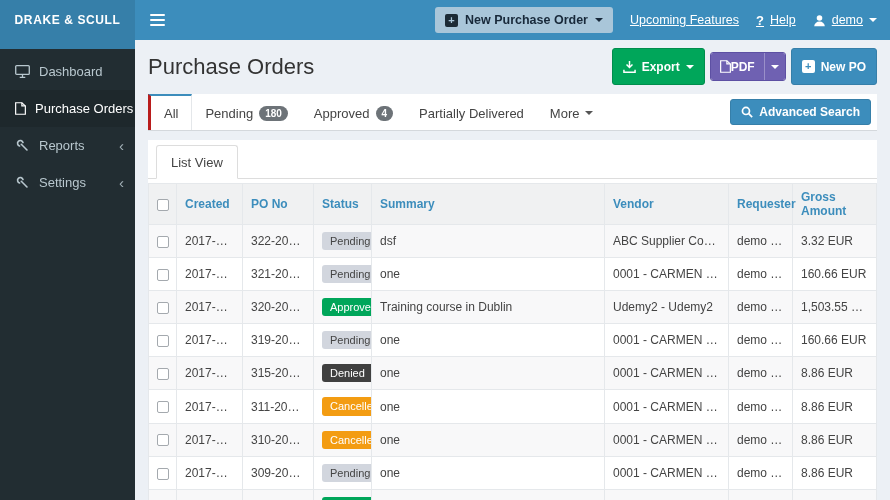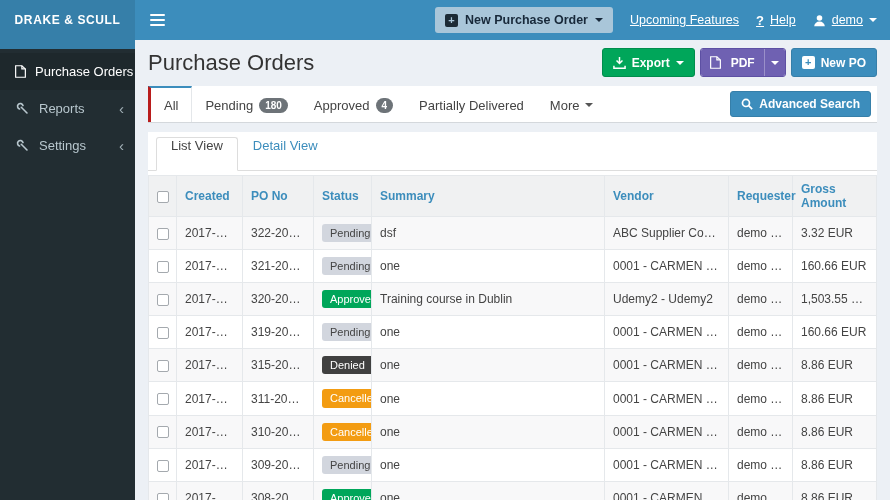--- a/index.html
+++ b/index.html
@@ -28,39 +28,39 @@
   .side-item.active { background:#1e282c; color:#fff; }
   .sicon { width:15px; display:flex; align-items:center; justify-content:center; }
   .slabel { white-space:nowrap; }
   .schev { margin-left:auto; font-size:15px; line-height:1; opacity:.85; }
 
   
   .content { position:absolute; left:135px; top:40px; width:755px; height:460px; background:#ecf0f5; padding:8px 13px 0 13px; display:flex; flex-direction:column; }
   .page-header { display:flex; align-items:center; justify-content:space-between; margin:0 0 9px 0; }
   .page-title { margin:0; font-size:22px; font-weight:500; color:#333; }
   .actions { display:flex; gap:5px; align-items:center; }
-  .btn { height:29px; border-radius:3px; color:#fff; font-size:12px; font-weight:bold; display:flex; align-items:center; gap:6px; padding:0 10px; cursor:pointer; border:1px solid transparent; white-space:nowrap; }
+  .btn { height:37px; border-radius:3px; color:#fff; font-size:12px; font-weight:bold; display:flex; align-items:center; gap:6px; padding:0 10px; cursor:pointer; border:1px solid transparent; white-space:nowrap; }
   .btn-export { background:#00a65a; border-color:#008d4c; }
   .btn-pdf-group { display:flex; align-items:stretch; border-radius:3px; overflow:hidden; border:1px solid #5d50a3; height:29px; cursor:pointer; }
-  .btn-pdf-main { background:#6f61b2; color:#fff; font-size:12px; font-weight:bold; display:flex; align-items:center; gap:10px; padding:8px 9px; }
+  .btn-pdf-main { background:#6f61b2; color:#fff; font-size:12px; font-weight:bold; display:flex; align-items:center; gap:0; padding:8px 9px; }
   .btn-pdf-caret { background:#6f61b2; border-left:1px solid rgba(255,255,255,.3); width:21px; display:flex; align-items:center; justify-content:center; color:#fff; }
   .btn-newpo { background:#3c8dbc; border-color:#367fa9; }
   .plus-light { width:13px; height:13px; background:#fff; color:#3c8dbc; border-radius:2px; font-size:11px; line-height:13px; text-align:center; font-weight:bold; flex:0 0 13px; }
 
   
   .tab-strip { position:relative; background:#fff; height:37px; border-bottom:1px solid #d4d8dc; display:flex; align-items:stretch; flex:0 0 37px; }
   .ftab { display:flex; align-items:center; gap:6px; padding:0 13px; font-size:13px; color:#444; border-top:2px solid transparent; cursor:pointer; white-space:nowrap; }
   .ftab.active { border-top-color:#3c8dbc; border-left:3px solid #b91c1c; border-right:1px solid #e4e7ea; }
   .fcount { background:#6d7378; color:#fff; font-size:10px; font-weight:bold; padding:2px 6px; border-radius:9px; line-height:1.1; }
   .btn-advsearch { position:absolute; right:6px; top:5px; height:26px; background:#3c8dbc; border:1px solid #367fa9; border-radius:3px; color:#fff; font-size:12px; font-weight:bold; display:flex; align-items:center; gap:6px; padding:0 10px; cursor:pointer; }
 
   
   .panel { background:#fff; margin-top:9px; flex:1 1 auto; overflow:hidden; padding:5px 0 0 0; display:flex; flex-direction:column; }
   .view-tabs { display:flex; border-bottom:1px solid #ddd; height:34px; padding-left:8px; flex:0 0 34px; }
-  .vtab { padding:0 14px; display:flex; font-size:13px; cursor:pointer; margin-bottom:-1px; border:1px solid transparent; border-radius:3px 3px 0 0; }
+  .vtab { padding:0 14px; display:flex; align-items:center; font-size:13px; cursor:pointer; margin-bottom:-1px; border:1px solid transparent; border-radius:3px 3px 0 0; }
   .vtab.active { border-color:#ddd; border-bottom-color:#fff; color:#444; background:#fff; }
   .vtab.inactive { color:#3c8dbc; }
   .table-wrap { margin-top:4px; flex:1 1 auto; overflow:hidden; }
   table { width:100%; border-collapse:collapse; table-layout:fixed; }
   table, th, td { border:1px solid #e5e8eb; }
   th { background:#f0f1f2; color:#3c8dbc; font-size:12px; font-weight:bold; text-align:left; padding:6px 8px; }
   td { font-size:12px; color:#444; padding:7px 8px; overflow:hidden; white-space:nowrap; text-overflow:ellipsis; }
   tbody tr:nth-child(odd) { background:#f8f8f9; }
   .cb { width:12px; height:12px; border:1px solid #a4a9ae; border-radius:2px; background:#fff; display:inline-block; vertical-align:middle; cursor:pointer; }
   .cb-col { text-align:center; padding:6px 4px; }
@@ -97,20 +97,30 @@
           </svg>
       </span>
       <span>demo</span>
       <span class="caret"></span>
     </div>
   </div>
 </div>
 
 <div class="sidebar">
   <div>
+      <div class="side-item">
+    <span class="sicon">
+          <svg width="15" height="13" viewBox="0 0 16 14" fill="none" stroke="currentColor" stroke-width="1.4">
+            <rect x="0.7" y="0.7" width="14.6" height="9.4" rx="1"></rect>
+            <path d="M5 13.3 h6 M8 10.3 v3"></path>
+          </svg>
+        </span>
+    <span class="slabel">Dashboard</span>
+
+  </div>
       <div class="side-item active">
     <span class="sicon">
           <svg width="11" height="13" viewBox="0 0 12 14" fill="none" stroke="currentColor" stroke-width="1.3">
             <path d="M0.7 0.7 h6.8 L11.3 4.2 v9.1 H0.7 z"></path>
             <path d="M7.5 0.7 v3.5 h3.8"></path>
           </svg>
         </span>
     <span class="slabel">Purchase Orders</span>
 
   </div>
@@ -207,23 +217,20 @@
           </svg>
       </span>
       <span>Advanced Search</span>
     </div>
   </div>
 
   <div class="panel">
     <div class="view-tabs">
       <div class="vtab active">
         <span>List View</span>
-      </div>
-      <div class="vtab inactive">
-        <span>Detail View</span>
       </div>
     </div>
 
     <div class="table-wrap">
       <table>
         <colgroup>
           <col style="width:28px">
             <col style="width:66px">
             <col style="width:71px">
             <col style="width:58px">

